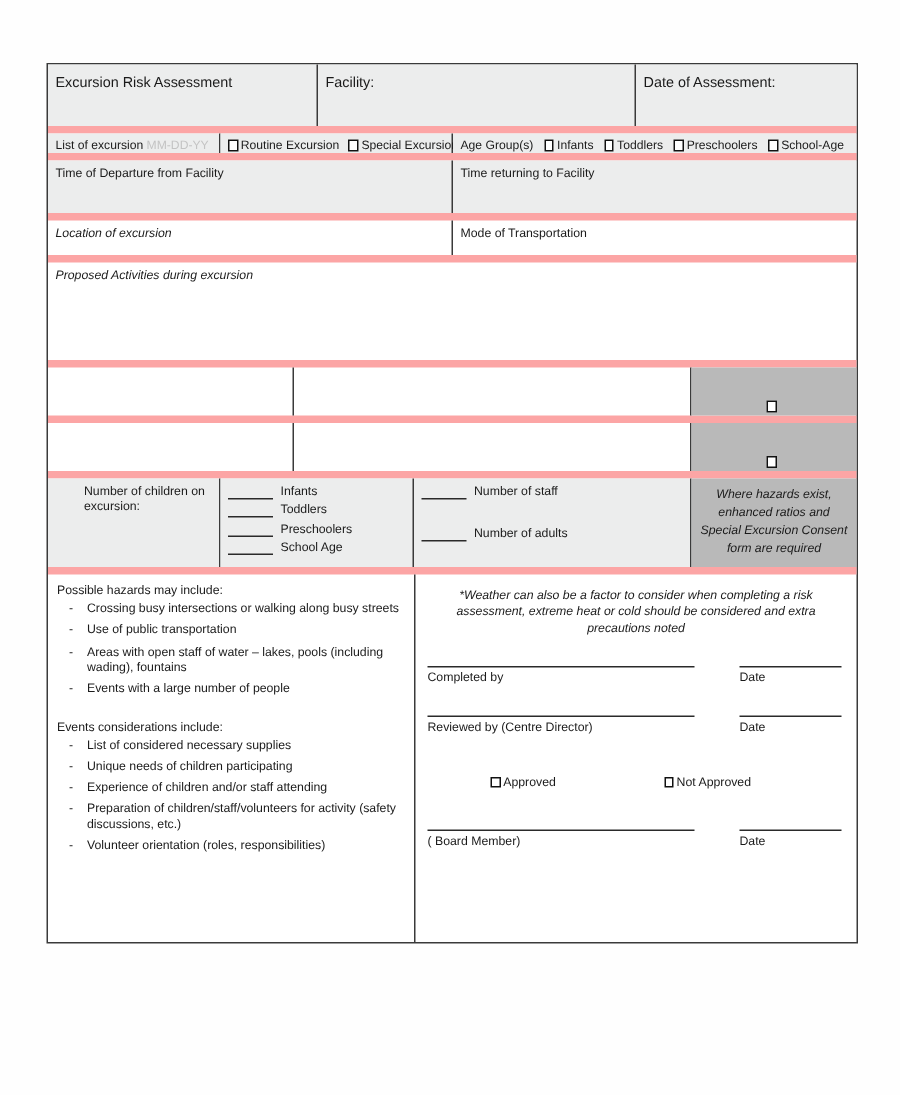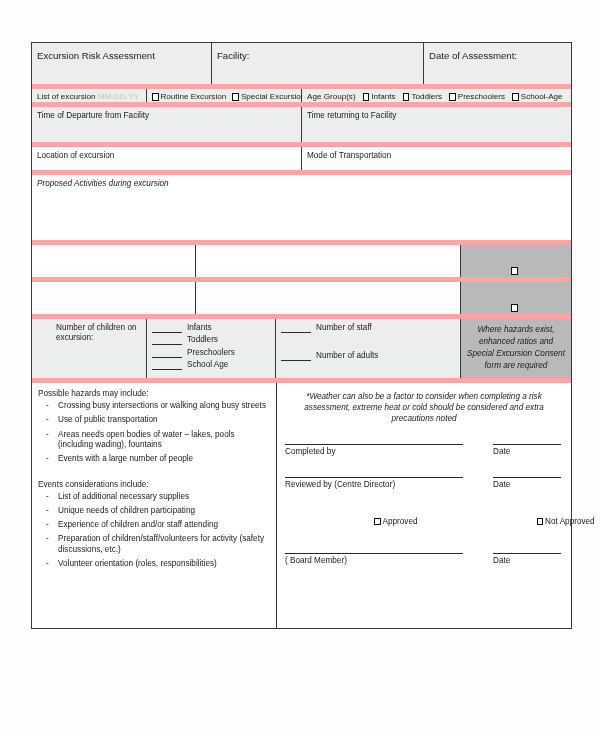--- a/index.html
+++ b/index.html
@@ -70,21 +70,21 @@
   .r-dates .c3 { width: 269px; border-right: none; }
   .placeholder { color: #c3c3c3; }
 
   
   .r-time { height: 40px; }
   .r-time .c1 { width: 270px; }
   .r-time .c2 { width: 269px; border-right: none; }
 
   
   .r-loc { height: 28px; }
-  .r-loc .c1 { width: 270px; }
+  .r-loc .c1 { width: 270px; font-style: italic; }
   .r-loc .c2 { width: 269px; border-right: none; }
 
   
   .r-activities { height: 70px; }
   .r-activities .c1 { width: 539px; border-right: none; font-style: italic; }
 
   
   .r-hazhead { height: 33px; }
   .r-hazhead .c1 { width: 164px; }
   .r-hazhead .c2 { width: 265px; }
@@ -143,21 +143,21 @@
   .sig-long { width: 178px; border-top: 1px solid #2a2a2a; padding-top: 2px; }
   .sig-spacer { width: 30px; }
   .sig-date { width: 68px; border-top: 1px solid #2a2a2a; padding-top: 2px; }
 
   .approvals {
     display: flex;
     margin-top: 26px;
     margin-bottom: 26px;
     padding-left: 42px;
   }
-  .approvals .opt { margin-right: 72px; white-space: nowrap; margin-left: 47px; }
+  .approvals .opt { margin-right: 72px; white-space: nowrap; }
 
   .cb {
     display: inline-block;
     width: 5px;
     height: 6px;
     border: 1.3px solid #111;
     margin-right: 3px;
     vertical-align: middle;
     background: #fff;
   }
@@ -260,27 +260,27 @@
       </div>
       <div class="cell c4 shade-mid">Where hazards exist, enhanced ratios and Special Excursion Consent form are required</div>
     </div>
 
     <div class="row r-notes">
       <div class="cell c1">
         <div class="note-title">Possible hazards may include:</div>
         <ul class="bullets">
           <li>Crossing busy intersections or walking along busy streets</li>
           <li>Use of public transportation</li>
-          <li>Areas needs open bodies of water – lakes, pools (including wading), fountains</li>
+          <li>Areas with open staff of water – lakes, pools (including wading), fountains</li>
           <li>Events with a large number of people</li>
         </ul>
         <div class="gap"></div>
         <div class="note-title">Events considerations include:</div>
         <ul class="bullets">
-          <li>List of additional necessary supplies</li>
+          <li>List of considered necessary supplies</li>
           <li>Unique needs of children participating</li>
           <li>Experience of children and/or staff attending</li>
           <li>Preparation of children/staff/volunteers for activity (safety discussions, etc.)</li>
           <li>Volunteer orientation (roles, responsibilities)</li>
         </ul>
       </div>
 
       <div class="cell c2">
         <div class="weather">*Weather can also be a factor to consider when completing a risk assessment, extreme heat or cold should be considered and extra precautions noted</div>
 

